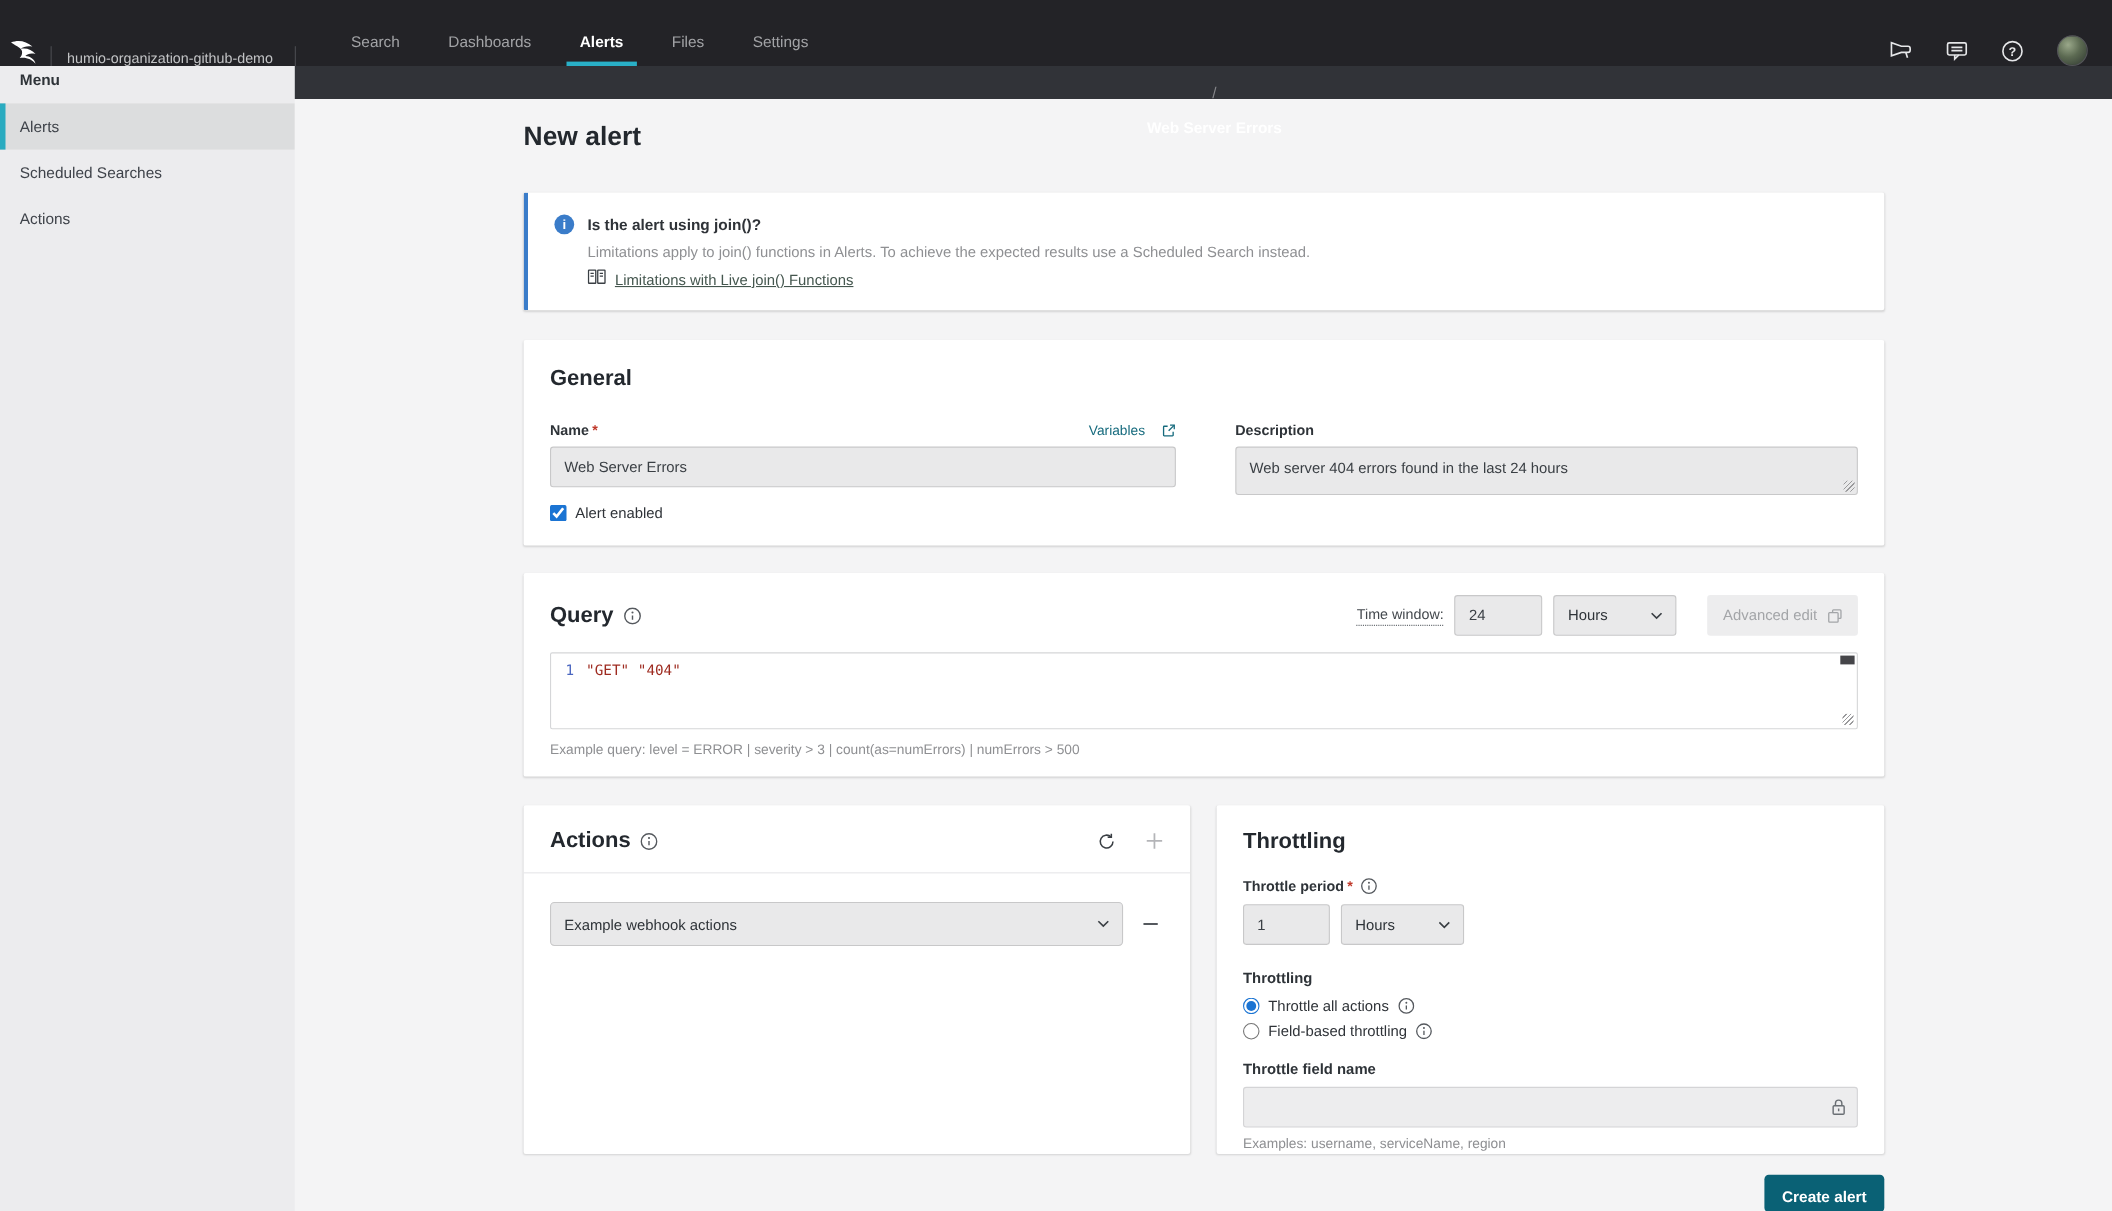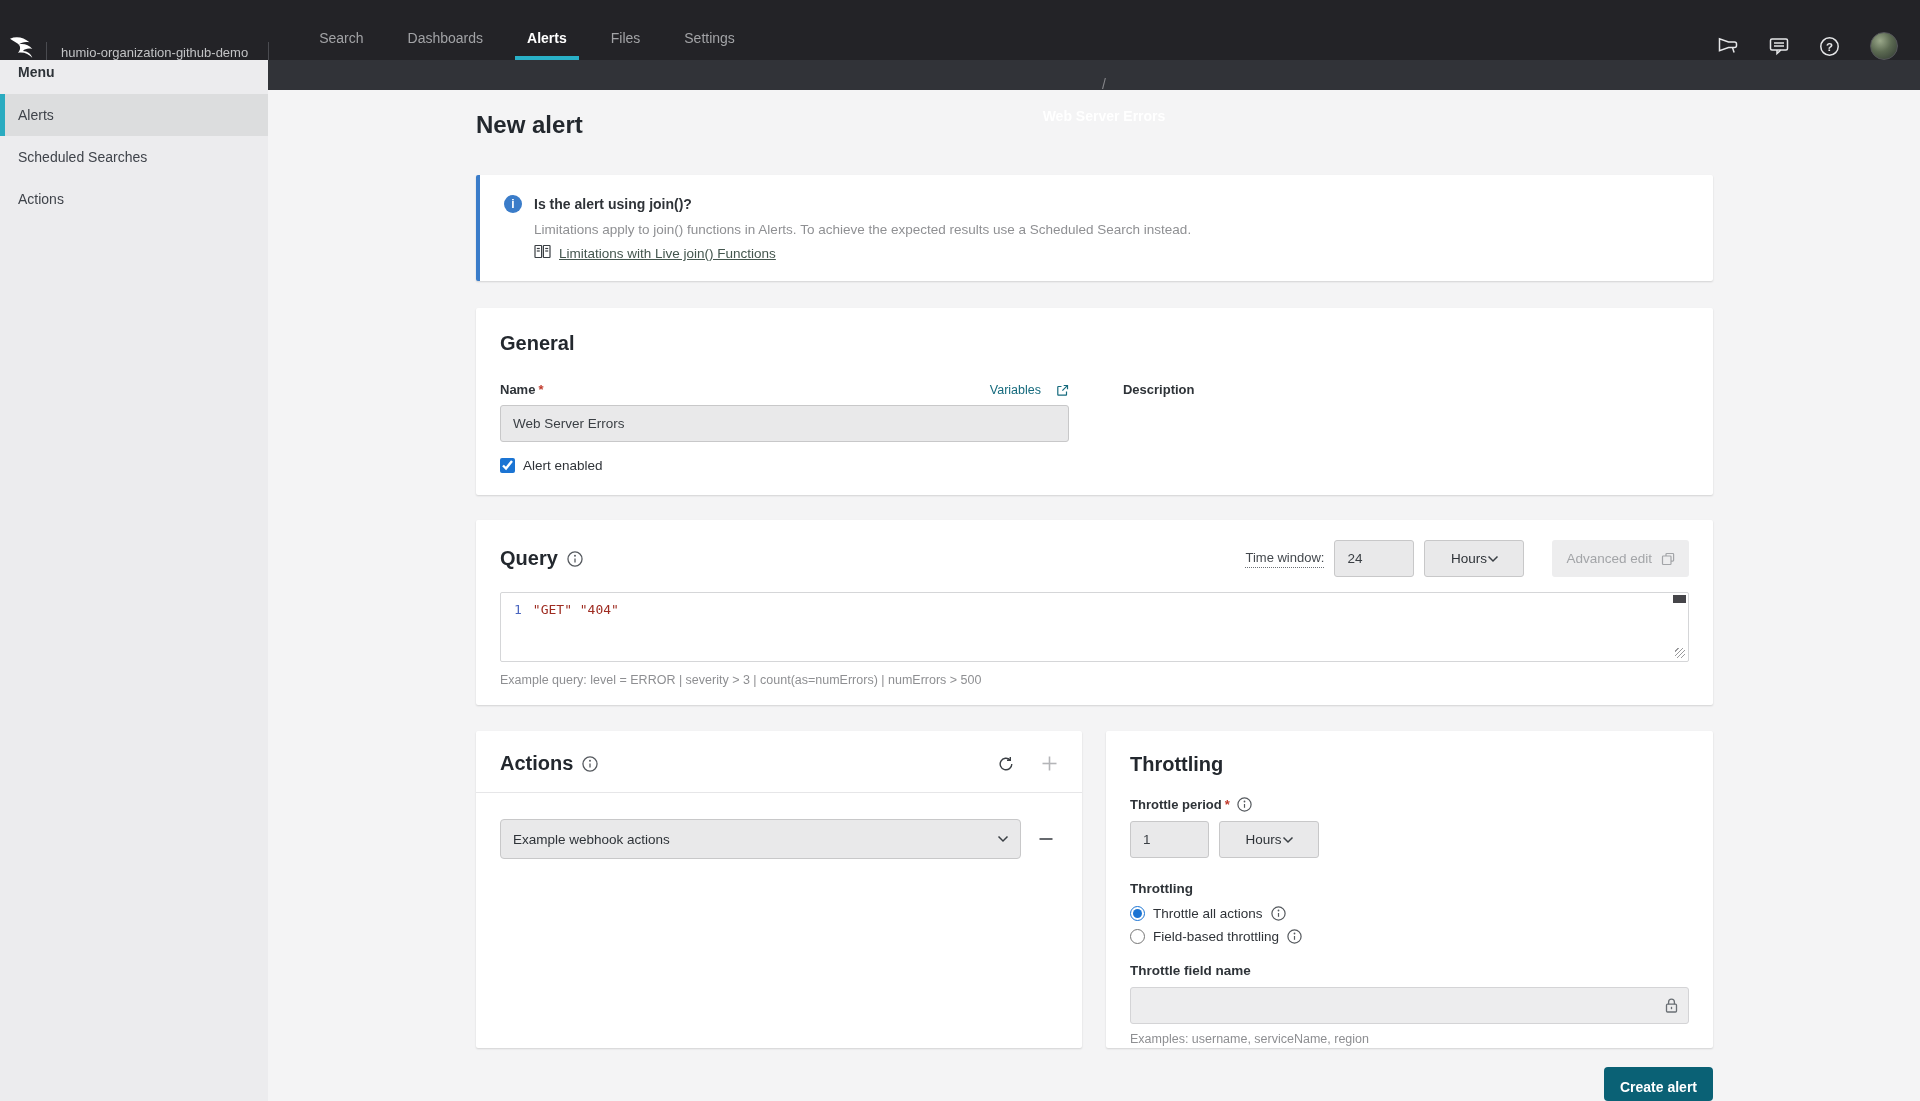--- a/index.html
+++ b/index.html
@@ -84,21 +84,21 @@
   input[type="checkbox"] { width:15px; height:15px; accent-color:#1b74d3; cursor:pointer; }
   input[type="radio"] { width:15px; height:15px; accent-color:#1b74d3; cursor:pointer; }
 
   
   .query-card { padding:20px 24px 18px; margin-bottom:26px; }
   .query-head { display:flex; align-items:center; margin-bottom:15px; }
   .title-w-icon { display:flex; align-items:center; gap:9px; }
   .query-controls { margin-left:auto; display:flex; align-items:center; gap:10px; }
   .tw-label { font-size:13px; color:#43484d; border-bottom:1px dotted #6a6f74; padding-bottom:2px; cursor:help; }
   .tw-input { width:80px; }
-  .sel-units { width:100px;justify-content:center; }
+  .sel-units { width:112px; }
   .adv-btn { height:37px; background:#ededee; border:none; border-radius:3px; color:#a3a5a8;
     font-size:13.5px; display:flex; align-items:center; gap:9px; padding:0 14px; margin-left:18px;
     cursor:pointer; font-family:"Liberation Sans",sans-serif; }
   .editor { position:relative; border:1px solid #d5d6d8; border-radius:2px; height:70px;
     padding-top:9px; font-family:"DejaVu Sans Mono", monospace; font-size:13px; }
   .editor-line { display:flex; gap:11px; padding-left:13px; }
   .ln { color:#4a66c0; }
   .code { color:#9e2b20; }
   .scroll-thumb { position:absolute; top:2px; right:2px; width:13px; height:8px; background:#454549; }
   .example { margin-top:11px; }
@@ -233,20 +233,24 @@
         <input class="txt-input" type="text" value="Web Server Errors" style="">
         <div class="check-row">
           <input type="checkbox" checked="" style="">
           <span>Alert enabled</span>
         </div>
       </div>
       <div class="fcol2">
         <div class="label-row">
           <span class="lbl">Description</span>
         </div>
+        <div class="ta-wrap">
+          <textarea class="txt-input" style="">Web server 404 errors found in the last 24 hours</textarea>
+          <span class="resize-corner"></span>
+        </div>
       </div>
     </div>
   </div>
 
   <div class="card query-card">
     <div class="query-head">
       <div class="title-w-icon">
         <span class="h2">Query</span>
         <svg width="16" height="16" viewBox="0 0 15 15" fill="none" stroke="#55595e" stroke-width="1.2">
           <circle cx="7.5" cy="7.5" r="6.6"></circle>

